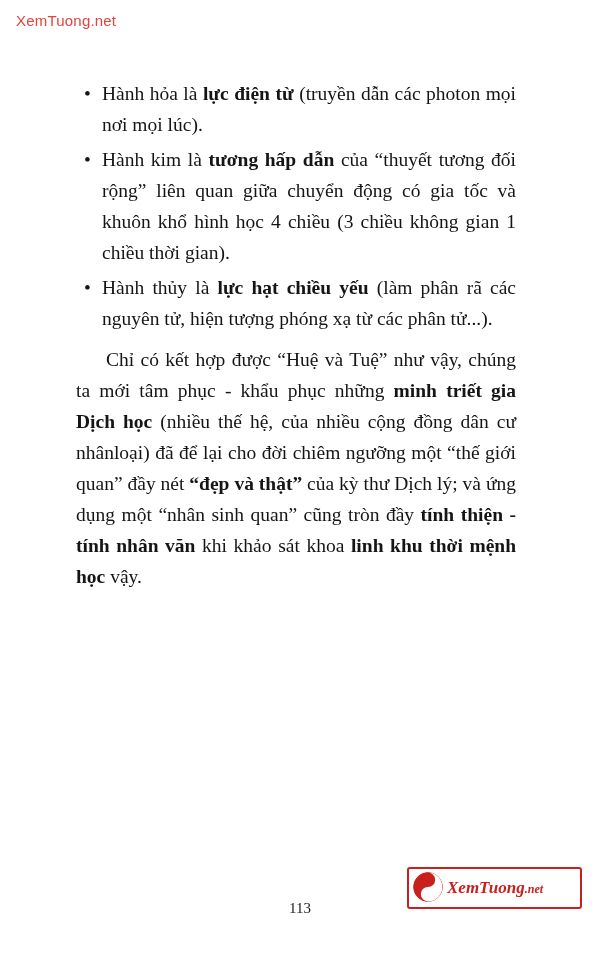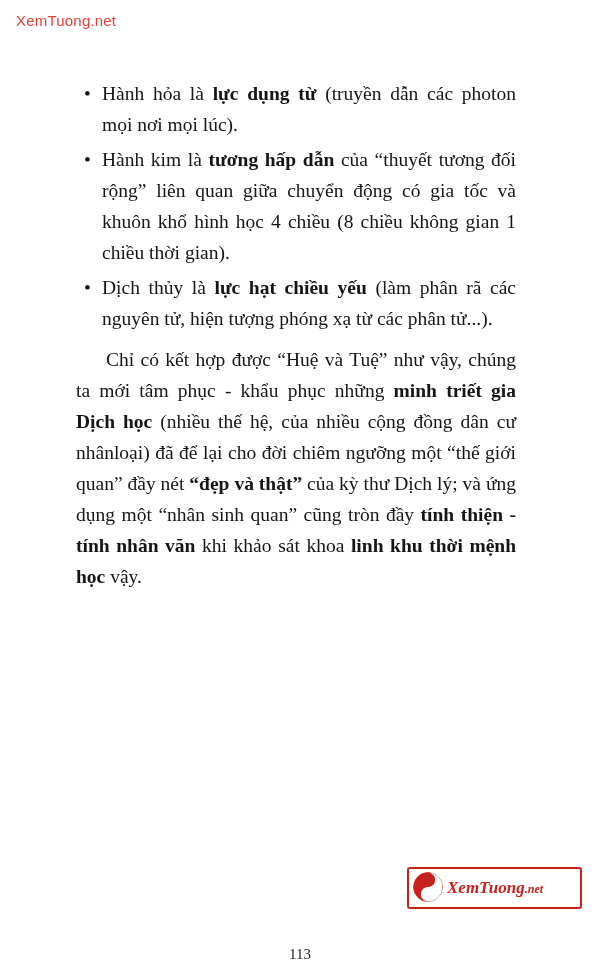--- a/index.html
+++ b/index.html
@@ -69,21 +69,21 @@
   }
   .b {
     font-weight: bold;
   }
 
   
   .page-number {
     position: absolute;
     left: 0;
     right: 0;
-    top: 946px;
+    top: 900px;
     text-align: center;
     font-family: "Liberation Serif", serif;
     font-size: 15px;
     color: #1a1a1a;
   }
 
   
   .logo {
     position: absolute;
     right: 18px;
@@ -129,23 +129,23 @@
 </style>
 </head>
 <body>
 
 <div class="page">
 
   <div class="site-watermark">XemTuong.net</div>
 
   <div class="content">
     <div id="paragraphs">
-        <div class="para bullet"><span class="dot">•</span><span>Hành hỏa là </span><span class="b">lực dụng từ</span><span> (truyền dẫn các photon mọi nơi mọi lúc).</span></div>
-        <div class="para bullet"><span class="dot">•</span><span>Hành kim là </span><span class="b">tương hấp dẫn</span><span> của “thuyết tương đối rộng” liên quan giữa chuyển động có gia tốc và khuôn khổ hình học 4 chiều (8 chiều không gian 1 chiều thời gian).</span></div>
-        <div class="para bullet"><span class="dot">•</span><span>Dịch thủy là </span><span class="b">lực hạt chiều yếu</span><span> (làm phân rã các nguyên tử, hiện tượng phóng xạ từ các phân tử...).</span></div>
+        <div class="para bullet"><span class="dot">•</span><span>Hành hỏa là </span><span class="b">lực điện từ</span><span> (truyền dẫn các photon mọi nơi mọi lúc).</span></div>
+        <div class="para bullet"><span class="dot">•</span><span>Hành kim là </span><span class="b">tương hấp dẫn</span><span> của “thuyết tương đối rộng” liên quan giữa chuyển động có gia tốc và khuôn khổ hình học 4 chiều (3 chiều không gian 1 chiều thời gian).</span></div>
+        <div class="para bullet"><span class="dot">•</span><span>Hành thủy là </span><span class="b">lực hạt chiều yếu</span><span> (làm phân rã các nguyên tử, hiện tượng phóng xạ từ các phân tử...).</span></div>
         <div class="para indent"><span>Chỉ có kết hợp được “Huệ và Tuệ” như vậy, chúng ta mới tâm phục - khẩu phục những </span><span class="b">minh triết gia Dịch học</span><span> (nhiều thế hệ, của nhiều cộng đồng dân cư nhânloại) đã để lại cho đời chiêm ngưỡng một “thế giới quan” đầy nét </span><span class="b">“đẹp và thật”</span><span> của kỳ thư Dịch lý; và ứng dụng một “nhân sinh quan” cũng tròn đầy </span><span class="b">tính thiện - tính nhân văn</span><span> khi khảo sát khoa </span><span class="b">linh khu thời mệnh học</span><span> vậy.</span></div>
       </div>
   </div>
 
   <div class="page-number">113</div>
 
   <div class="logo">
     <div class="logo-badge"></div>
     <svg class="logo-yinyang" viewBox="0 0 100 100">
       <circle cx="50" cy="50" r="48" fill="#c8201c" stroke="#c8201c" stroke-width="3"></circle>

